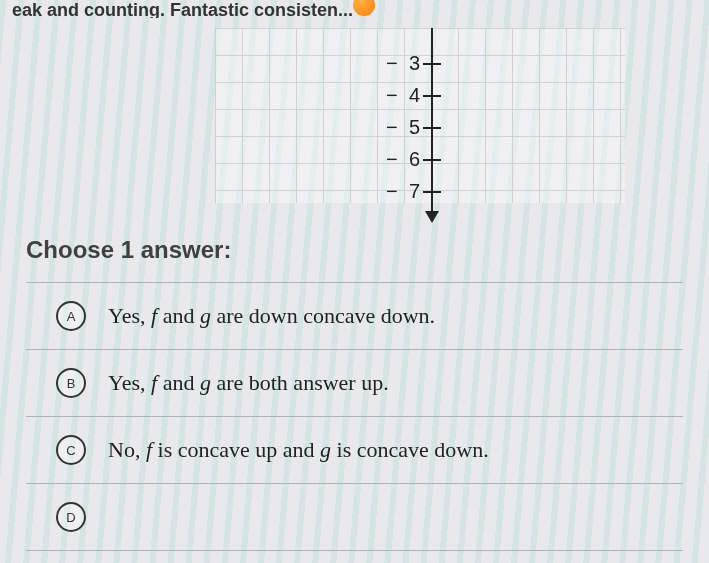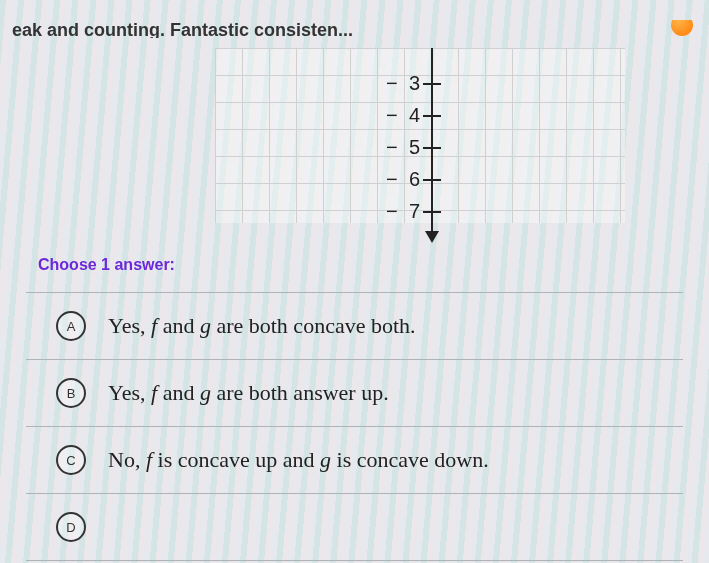--- a/index.html
+++ b/index.html
@@ -28,24 +28,22 @@
   }
   .content { position: relative; z-index: 1; }
   .top-bar {
     height: 18px;
     padding: 0 12px;
     font-size: 18px;
     font-weight: bold;
     color: #333;
     font-family: Arial, sans-serif;
     display: flex;
-    justify-content: space-between;
     align-items: flex-start;
     overflow: hidden;
-    margin-top: 20px;
   }
   .streak-dot {
     width: 22px; height: 22px; border-radius: 50%;
     background: radial-gradient(circle at 35% 30%, #ffb347, #ff7b00);
     margin-top: -6px;
     margin-right: 4px;
   }
   .graph-zone {
     height: 200px;
     position: relative;
@@ -96,24 +94,24 @@
     color: #222;
   }
   .neg-sign {
     position: absolute;
     font-size: 20px;
     font-family: Arial, sans-serif;
     color: #222;
   }
   .prompt {
     font-family: Arial, sans-serif;
-    font-size: 16px;
+    font-size: 24px;
     font-weight: bold;
-    color: #6d28d9;
-    padding: 18px 0 18px 38px;
+    color: #404040;
+    padding: 18px 0 18px 26px;
   }
   .choices {
     padding: 0 26px;
   }
   .choice-row {
     display: flex;
     align-items: center;
     gap: 22px;
     padding: 18px 10px 18px 30px;
     border-top: 1px solid #aeb3b7;
@@ -173,21 +171,21 @@
     <div class="tick-label" style="top:162px">7</div>
   </div>
 
   <div class="prompt">Choose 1 answer:</div>
 
   <div class="choices">
 
     <div class="choice-row">
       <div class="bubble">A</div>
       <div>
-        <span>Yes, </span><span class="math-f">f</span><span> and </span><span class="math-f">g</span><span> are both concave both.</span>
+        <span>Yes, </span><span class="math-f">f</span><span> and </span><span class="math-f">g</span><span> are down concave down.</span>
       </div>
     </div>
 
     <div class="choice-row">
       <div class="bubble">B</div>
       <div>
         <span>Yes, </span><span class="math-f">f</span><span> and </span><span class="math-f">g</span><span> are both answer up.</span>
       </div>
     </div>
 

